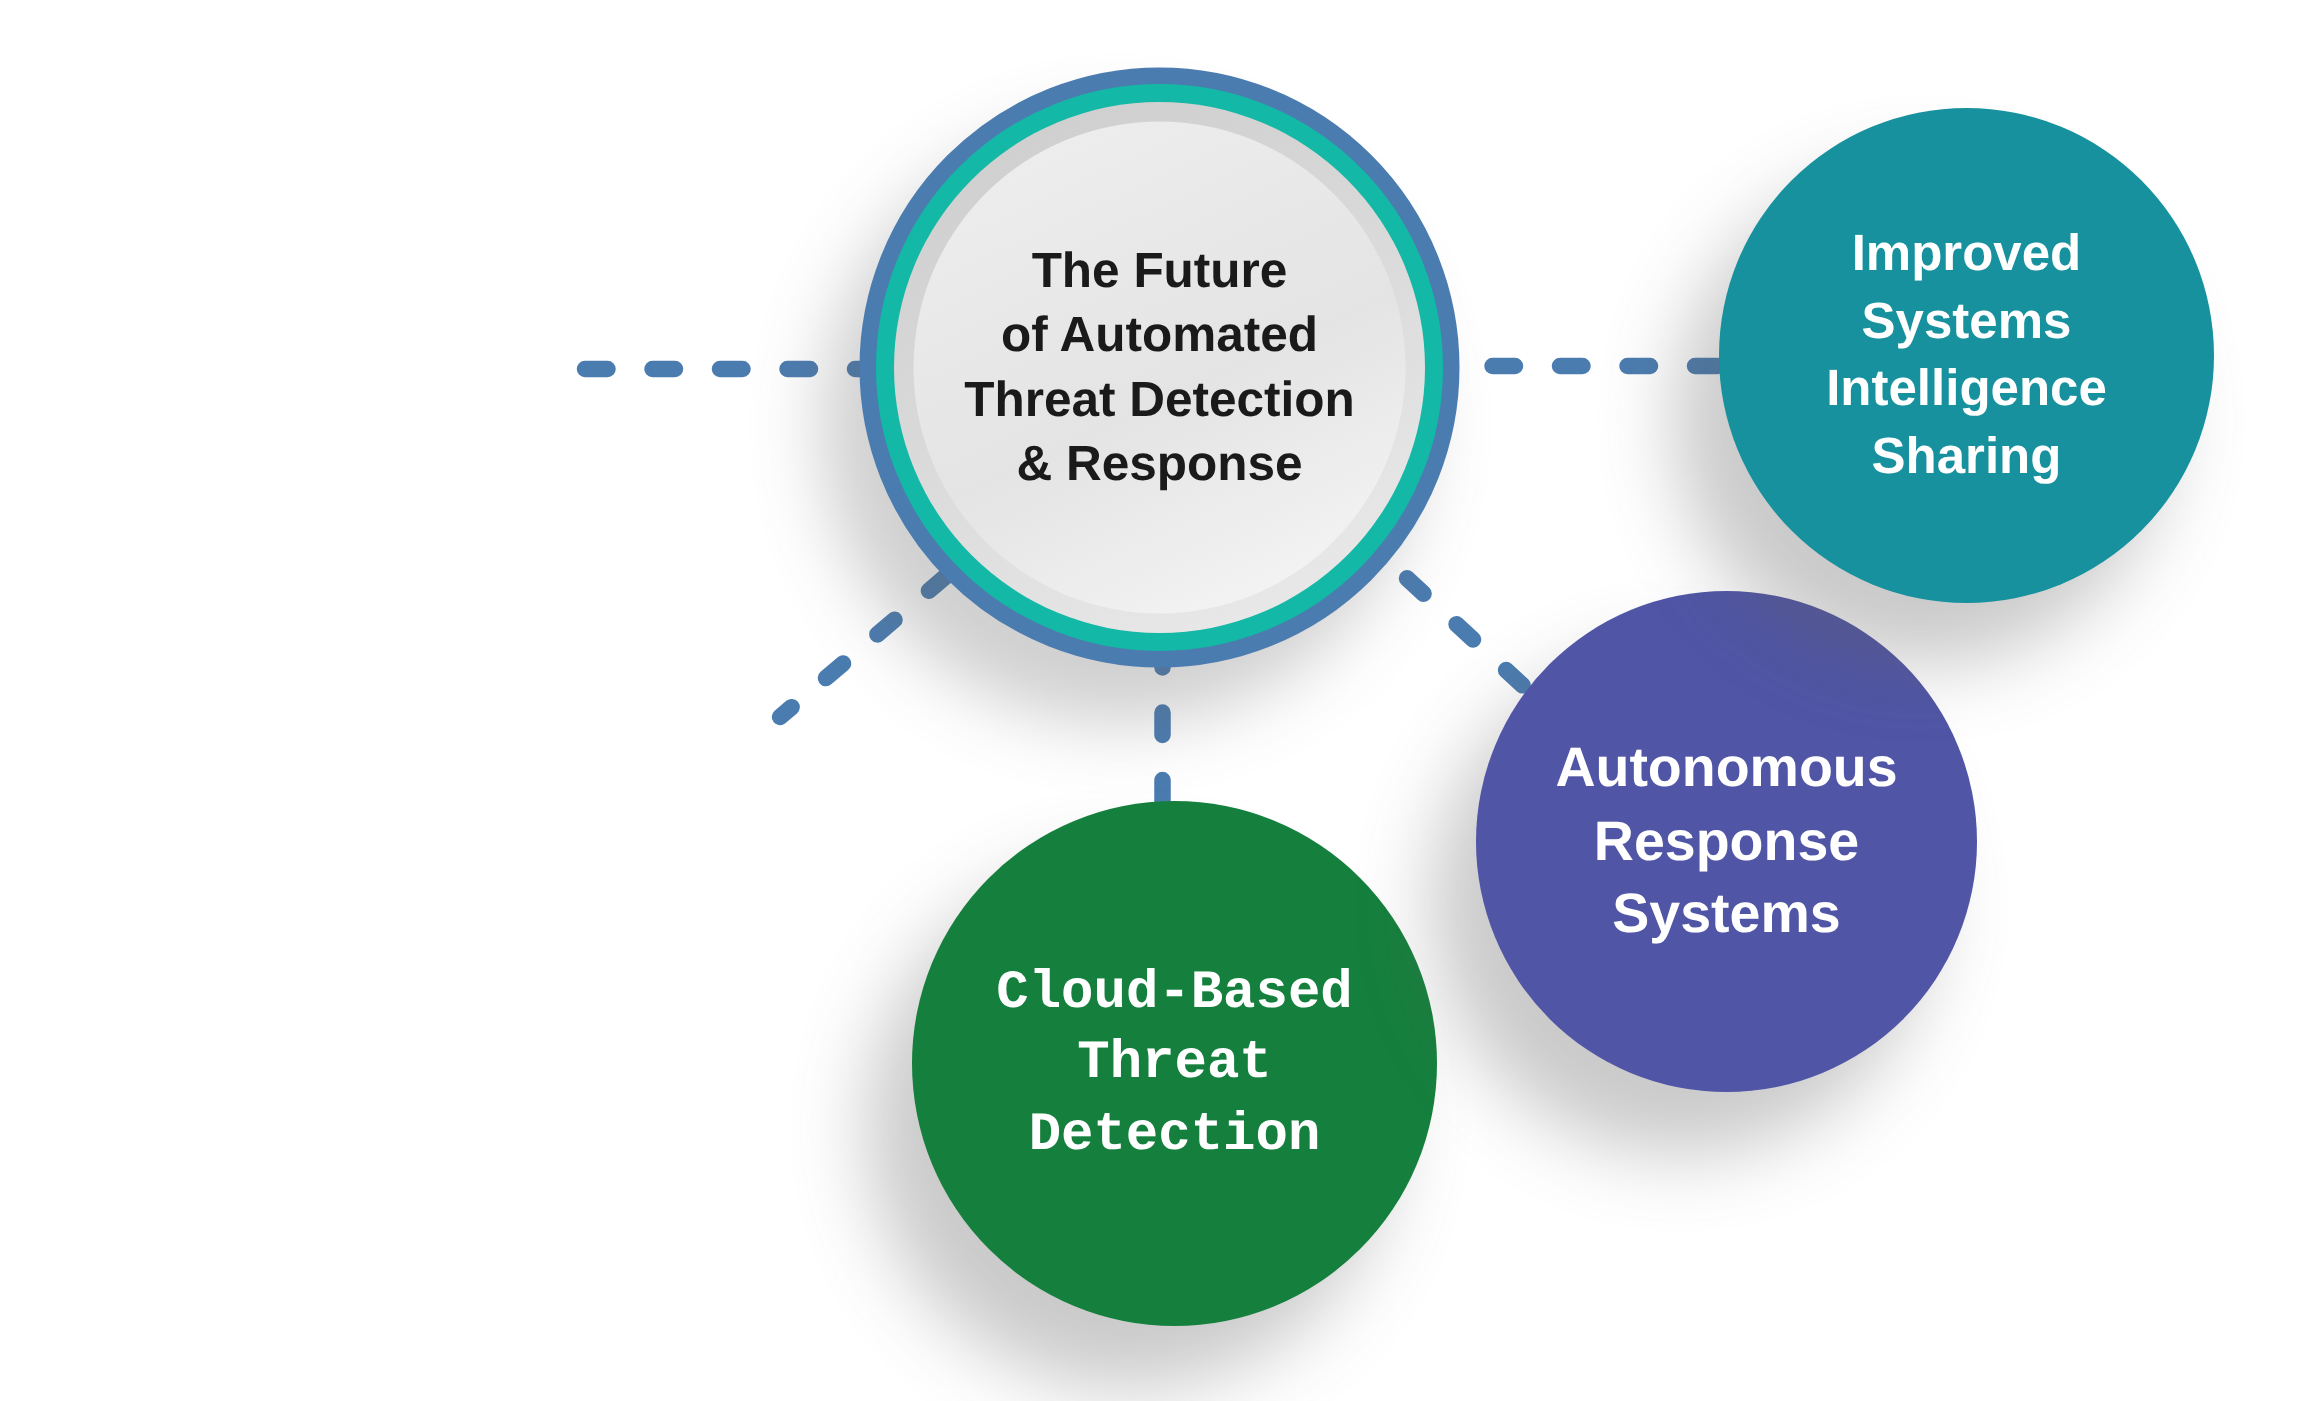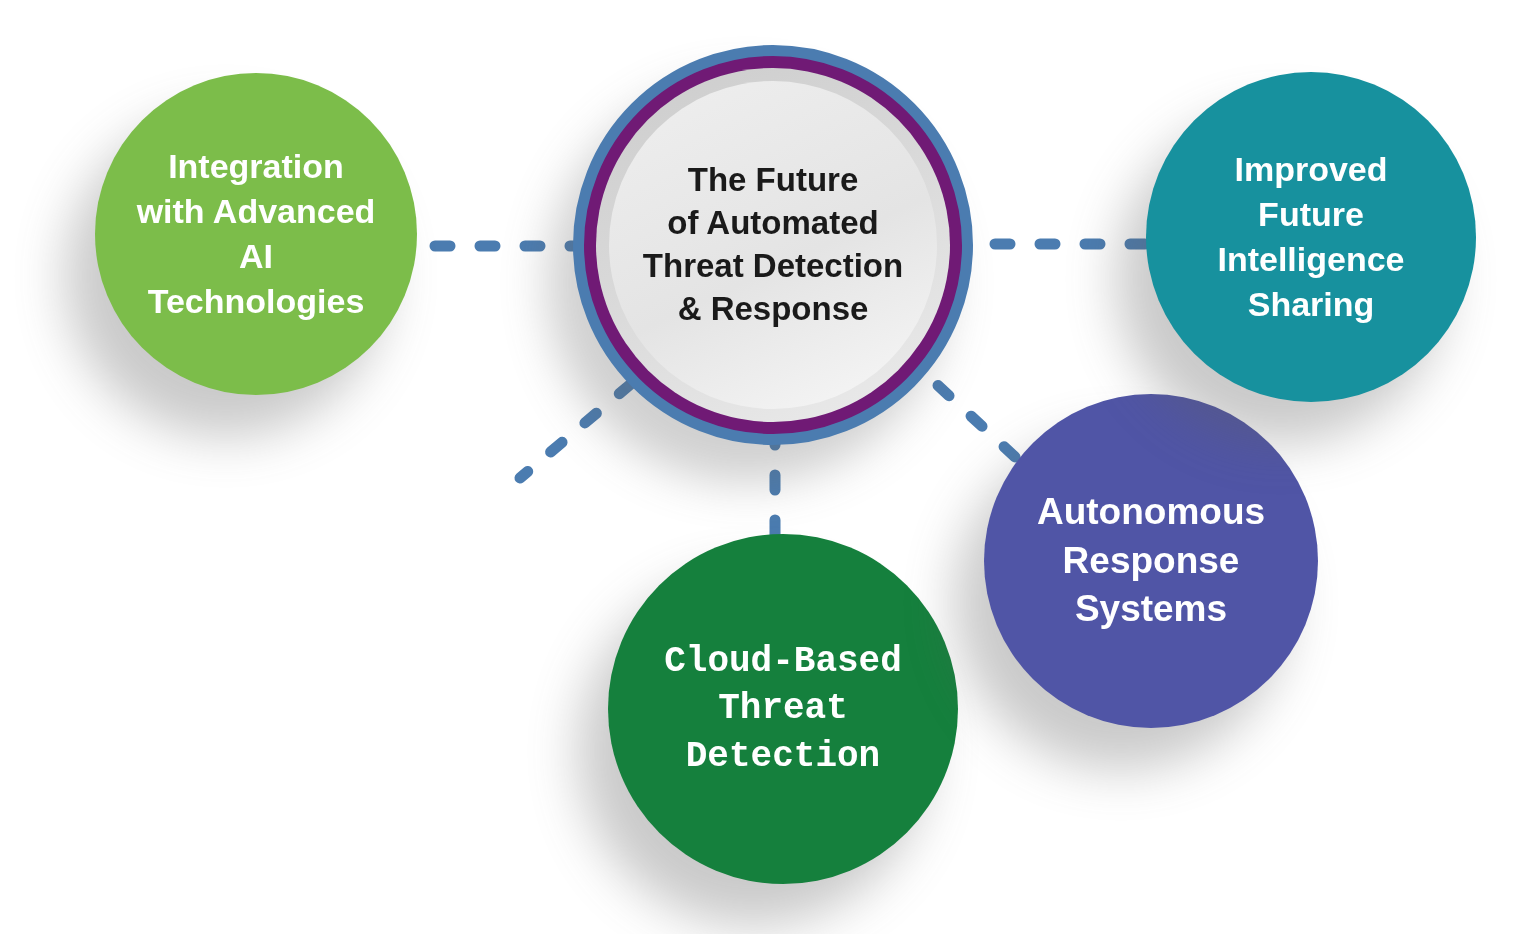--- a/index.html
+++ b/index.html
@@ -56,21 +56,21 @@
   #node-intel .node-text     { font-size: 34px; }
 
   .hub {
     position: absolute;
     left: 573px;
     top: 45px;
     width: 378px;
     height: 378px;
     border-radius: 50%;
     border: 11px solid #4b7cb0;
-    background: #701a75;
+    background: #14b8a6;
     box-shadow: -26px 38px 46px rgba(100, 100, 100, 0.30);
   }
   .hub-rim {
     position: absolute;
     inset: 12px;
     border-radius: 50%;
     background: linear-gradient(155deg, #cccccc 0%, #d9d9d9 45%, #ececec 100%);
   }
   .hub-disc {
     position: absolute;
@@ -107,40 +107,34 @@
     <div class="hub-rim">
       <div class="hub-disc">
         <div class="hub-text" style="color: rgb(26, 26, 26);">The Future
 of Automated
 Threat Detection
 &amp; Response</div>
       </div>
     </div>
   </div>
 
-  <div class="node" id="node-ai" style="background: rgb(124, 189, 74);">
-    <div class="node-text">Integration
-with Advanced
-AI
-Technologies</div>
-  </div>
 
 
   <div class="node" id="node-cloud" style="background: #15803d; font-family: Liberation Mono, monospace;">
     <div class="node-text">Cloud-Based
 Threat
 Detection</div>
   </div>
 
   <div class="node" id="node-autonomous" style="background: rgb(80, 85, 166);">
     <div class="node-text">Autonomous
 Response
 Systems</div>
   </div>
 
   <div class="node" id="node-intel" style="background: rgb(23, 145, 158);">
     <div class="node-text">Improved
-Future
+Systems
 Intelligence
 Sharing</div>
   </div>
 
 </div>
 
 </body></html>

